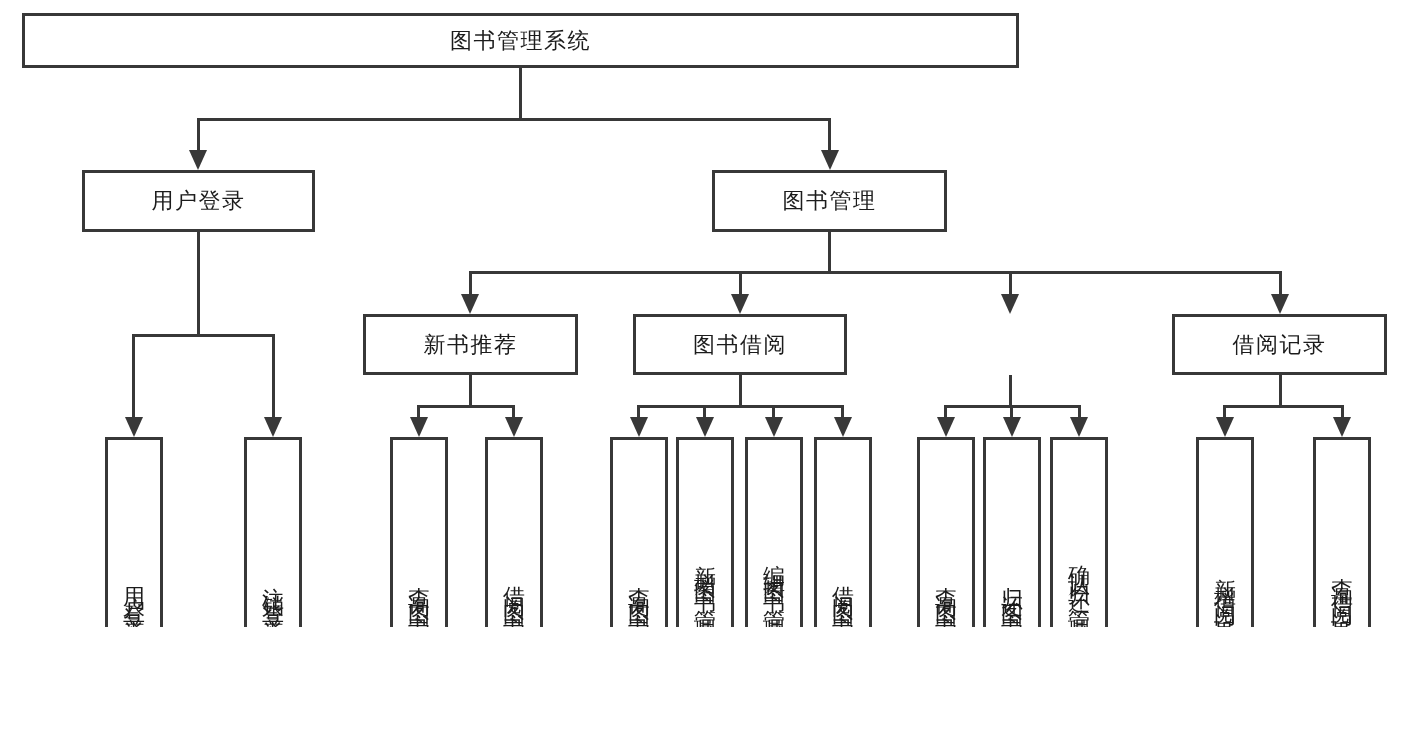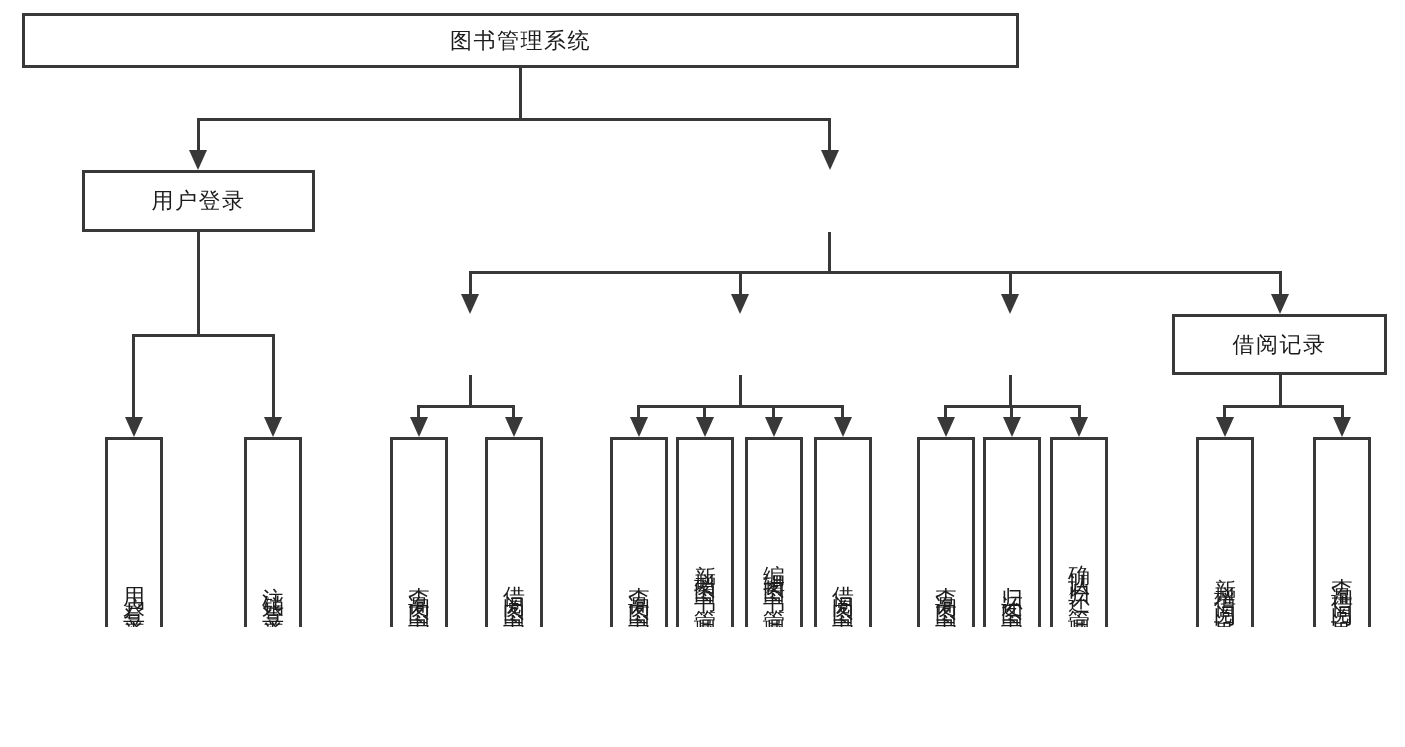--- a/index.html
+++ b/index.html
@@ -70,39 +70,48 @@
   <div class="vl" style="left:519px;top:66px;height:54px;"></div>
   <div class="hl" style="left:197px;top:118px;width:634px;"></div>
   <div class="vl" style="left:197px;top:118px;height:34px;"></div>
   <div class="ah" style="left:189px;top:150px;"></div>
   <div class="vl" style="left:828px;top:118px;height:34px;"></div>
   <div class="ah" style="left:821px;top:150px;"></div>
 
   <div class="hbox" style="left:82px;top:170px;width:233px;height:62px;">
     <span>用户登录</span>
   </div>
+  <div class="hbox" style="left:712px;top:170px;width:235px;height:62px;">
+    <span>图书管理</span>
+  </div>
 
   <div class="vl" style="left:197px;top:232px;height:104px;"></div>
   <div class="hl" style="left:132px;top:334px;width:143px;"></div>
   <div class="vl" style="left:132px;top:334px;height:85px;"></div>
   <div class="ah" style="left:125px;top:417px;"></div>
   <div class="vl" style="left:272px;top:334px;height:85px;"></div>
   <div class="ah" style="left:264px;top:417px;"></div>
 
   <div class="vl" style="left:828px;top:232px;height:41px;"></div>
   <div class="hl" style="left:469px;top:271px;width:812px;"></div>
   <div class="vl" style="left:469px;top:271px;height:25px;"></div>
   <div class="ah" style="left:461px;top:294px;"></div>
   <div class="vl" style="left:739px;top:271px;height:25px;"></div>
   <div class="ah" style="left:731px;top:294px;"></div>
   <div class="vl" style="left:1009px;top:271px;height:25px;"></div>
   <div class="ah" style="left:1001px;top:294px;"></div>
   <div class="vl" style="left:1279px;top:271px;height:25px;"></div>
   <div class="ah" style="left:1271px;top:294px;"></div>
 
+  <div class="hbox" style="left:363px;top:314px;width:215px;height:61px;">
+    <span>新书推荐</span>
+  </div>
+  <div class="hbox" style="left:633px;top:314px;width:214px;height:61px;">
+    <span>图书借阅</span>
+  </div>
   <div class="hbox" style="left:1172px;top:314px;width:215px;height:61px;">
     <span>借阅记录</span>
   </div>
 
   <div class="vl" style="left:469px;top:375px;height:32px;"></div>
   <div class="hl" style="left:417px;top:405px;width:98px;"></div>
   <div class="vl" style="left:417px;top:405px;height:14px;"></div>
   <div class="ah" style="left:410px;top:417px;"></div>
   <div class="vl" style="left:512px;top:405px;height:14px;"></div>
   <div class="ah" style="left:505px;top:417px;"></div>

